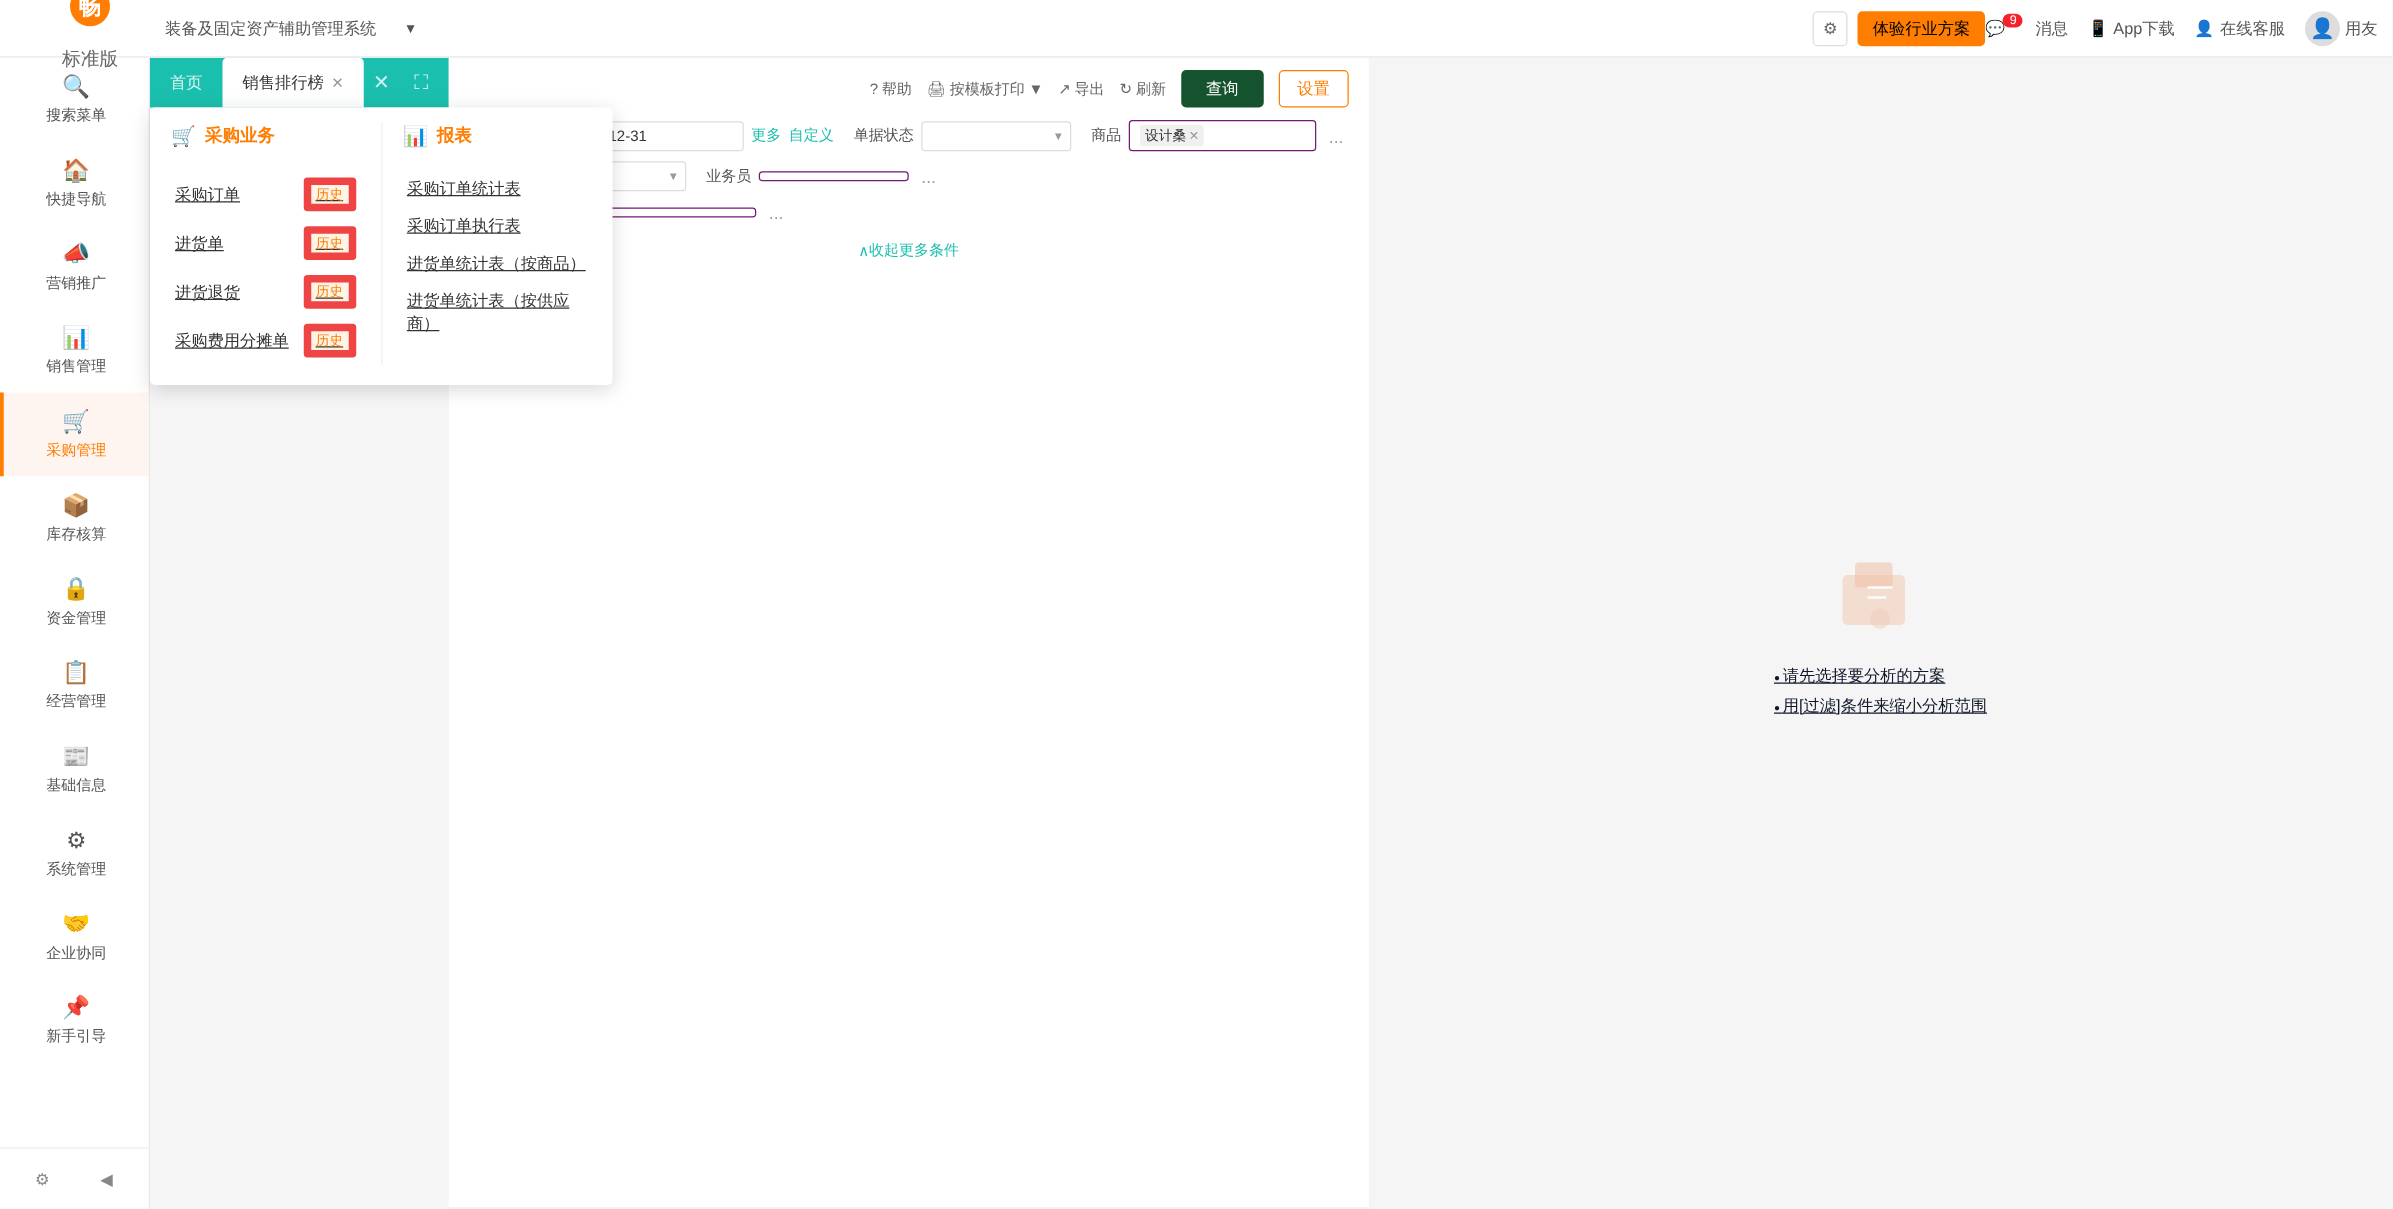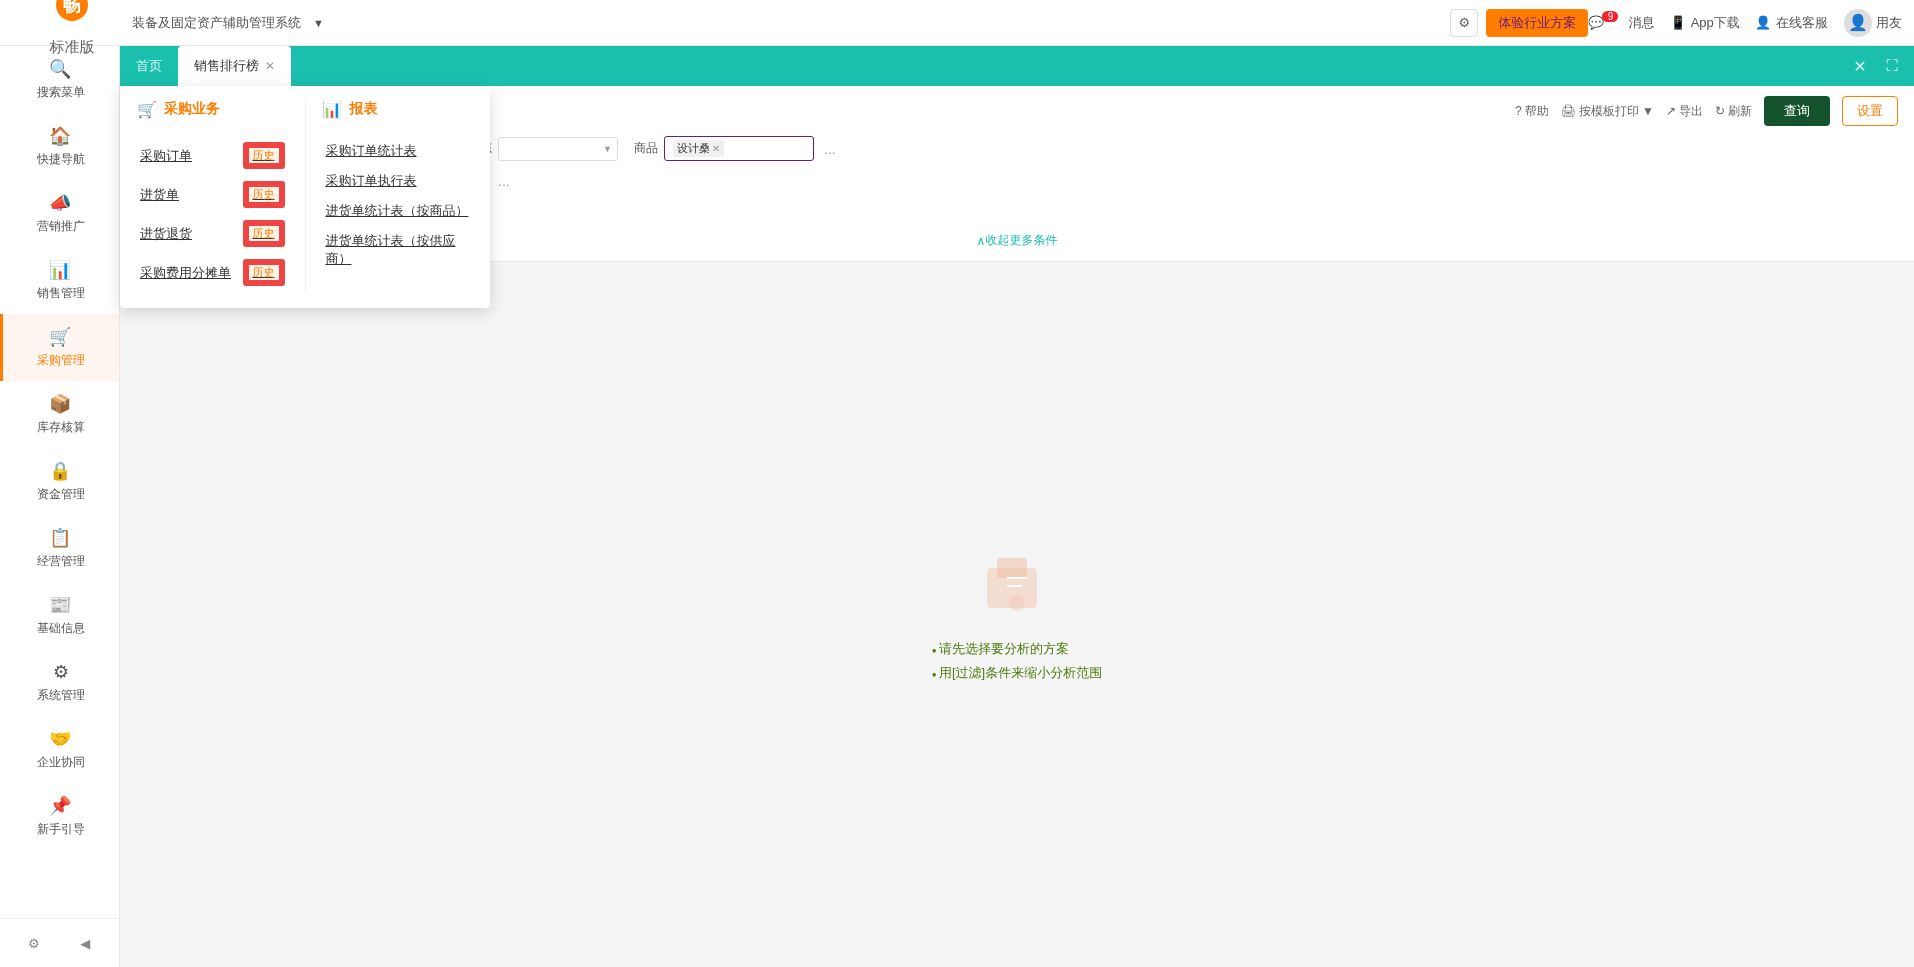--- a/index.html
+++ b/index.html
@@ -35,42 +35,42 @@
       font-weight: bold;
     }
     .logo-text {
       font-size: 15px;
       color: #666;
       margin-top: 17px;
     }
     .system-title {
       display: flex;
       align-items: center;
-      gap: 12px;
+      gap: 22px;
       color: #333;
       font-size: 13px;
       flex: 1;
     }
     .system-title span { color: #555; }
     .dropdown-arrow {
       color: #999;
       font-size: 11px;
     }
     .gear-btn {
       width: 28px; height: 28px;
       border: 1px solid #ddd;
       border-radius: 4px;
       display: flex; align-items: center; justify-content: center;
       cursor: pointer;
       color: #666;
       margin-right: 8px;
     }
     .industry-btn {
       background: #ff7d00;
-      color: #701a75;
+      color: #000000;
       border: none;
       border-radius: 4px;
       padding: 5px 12px;
       cursor: pointer;
       font-size: 13px;
     }
     .topbar-right {
       display: flex;
       align-items: center;
       gap: 16px;
@@ -154,21 +154,21 @@
       display: flex; align-items: center; justify-content: center;
       color: #888;
       cursor: pointer;
       border-radius: 4px;
     }
 
     
     .content-area {
       flex: 1;
       display: flex;
-      flex-direction: column;
+      flex-direction: row;
       overflow: hidden;
     }
 
     
     .tab-bar {
       height: 40px;
       background: #1bbfad;
       display: flex;
       align-items: center;
       padding: 0 0 0 0;
@@ -363,21 +363,22 @@
     .empty-icon {
       width: 80px;
       height: 80px;
       opacity: 0.6;
     }
     .empty-tips {
       display: flex;
       flex-direction: column;
       gap: 6px;
       font-size: 13px;
-      color: #4d7c0f;
+      color: #0f172a;
+      text-decoration: underline;
     }
     .empty-tips div::before {
       content: '● ';
       font-size: 8px;
     }
 
     
     .dropdown-menu {
       position: absolute;
       top: 86px;

